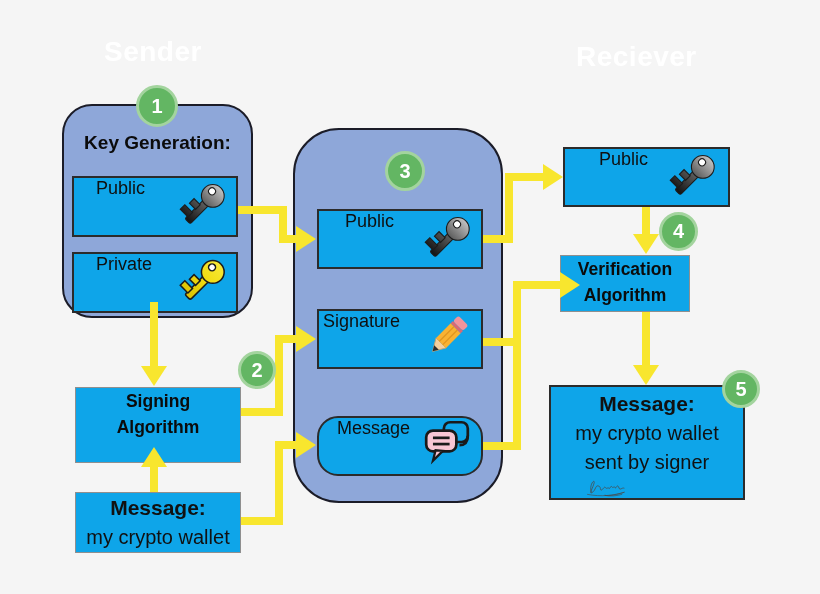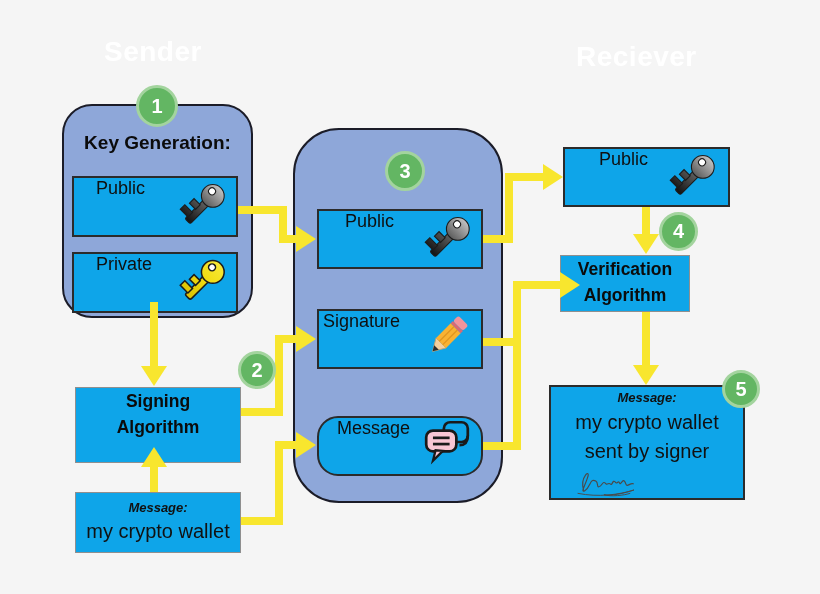--- a/index.html
+++ b/index.html
@@ -33,21 +33,21 @@
   .kg-title{
     position:absolute;width:100%;text-align:center;
     font-weight:bold;font-size:19px;color:#0b0b0b;
   }
   .two-line{
     width:100%;text-align:center;font-weight:bold;font-size:17.5px;line-height:1.5;color:#0b0b0b;
   }
   .msg-box{
     flex-direction:column;justify-content:center;text-align:center;
   }
-  .msg-title{font-weight:bold;font-size:13px;line-height:1.45;font-style:italic;}
+  .msg-title{font-weight:bold;font-size:21px;line-height:1.45;}
   .msg-line{font-size:20px;line-height:1.45;}
   .arrows{position:absolute;left:0;top:0;z-index:5;pointer-events:none;}
   .boxes-layer{position:absolute;inset:0;z-index:2;}
 </style>
 </head>
 <body>
 
 <div class="title" style="left:104px;top:36px;">Sender</div>
 <div class="title" style="left:576px;top:41px;">Reciever</div>
 

